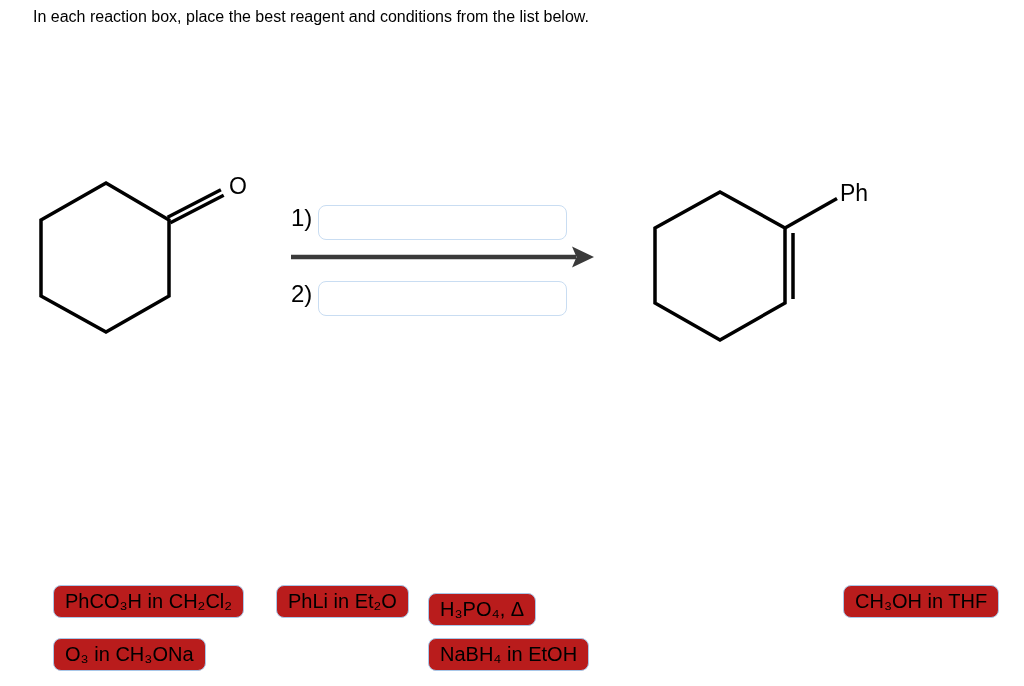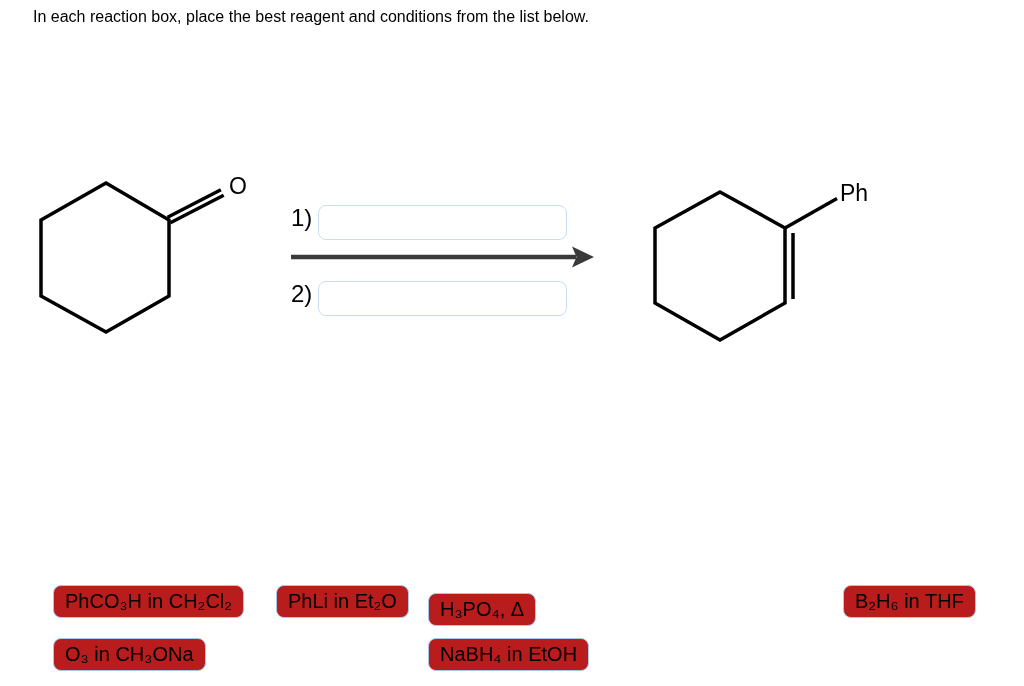--- a/index.html
+++ b/index.html
@@ -95,18 +95,18 @@
 
   <span class="step-label" style="left:291px; top:206px;">1)</span>
   <input type="text" class="reagent-box" style="left: 318px; top: 205px;" value="">
 
   <span class="step-label" style="left:291px; top:282px;">2)</span>
   <input type="text" class="reagent-box" style="left: 318px; top: 281px;" value="">
 
   <div class="chip" style="left:53px;  top:585px;">PhCO₃H in CH₂Cl₂</div>
   <div class="chip" style="left:276px; top:585px;">PhLi in Et₂O</div>
   <div class="chip" style="left:428px; top:585px;margin-top:8px;">H₃PO₄, Δ</div>
-  <div class="chip" style="left:843px; top:585px;">B₂H₆ in THF</div>
+  <div class="chip" style="left:843px; top:585px;">CH₃OH in THF</div>
 
   <div class="chip" style="left:53px;  top:638px;">O₃ in CH₃ONa</div>
   <div class="chip" style="left:428px; top:638px;">NaBH₄ in EtOH</div>
 
 </div>
 
 </body></html>

